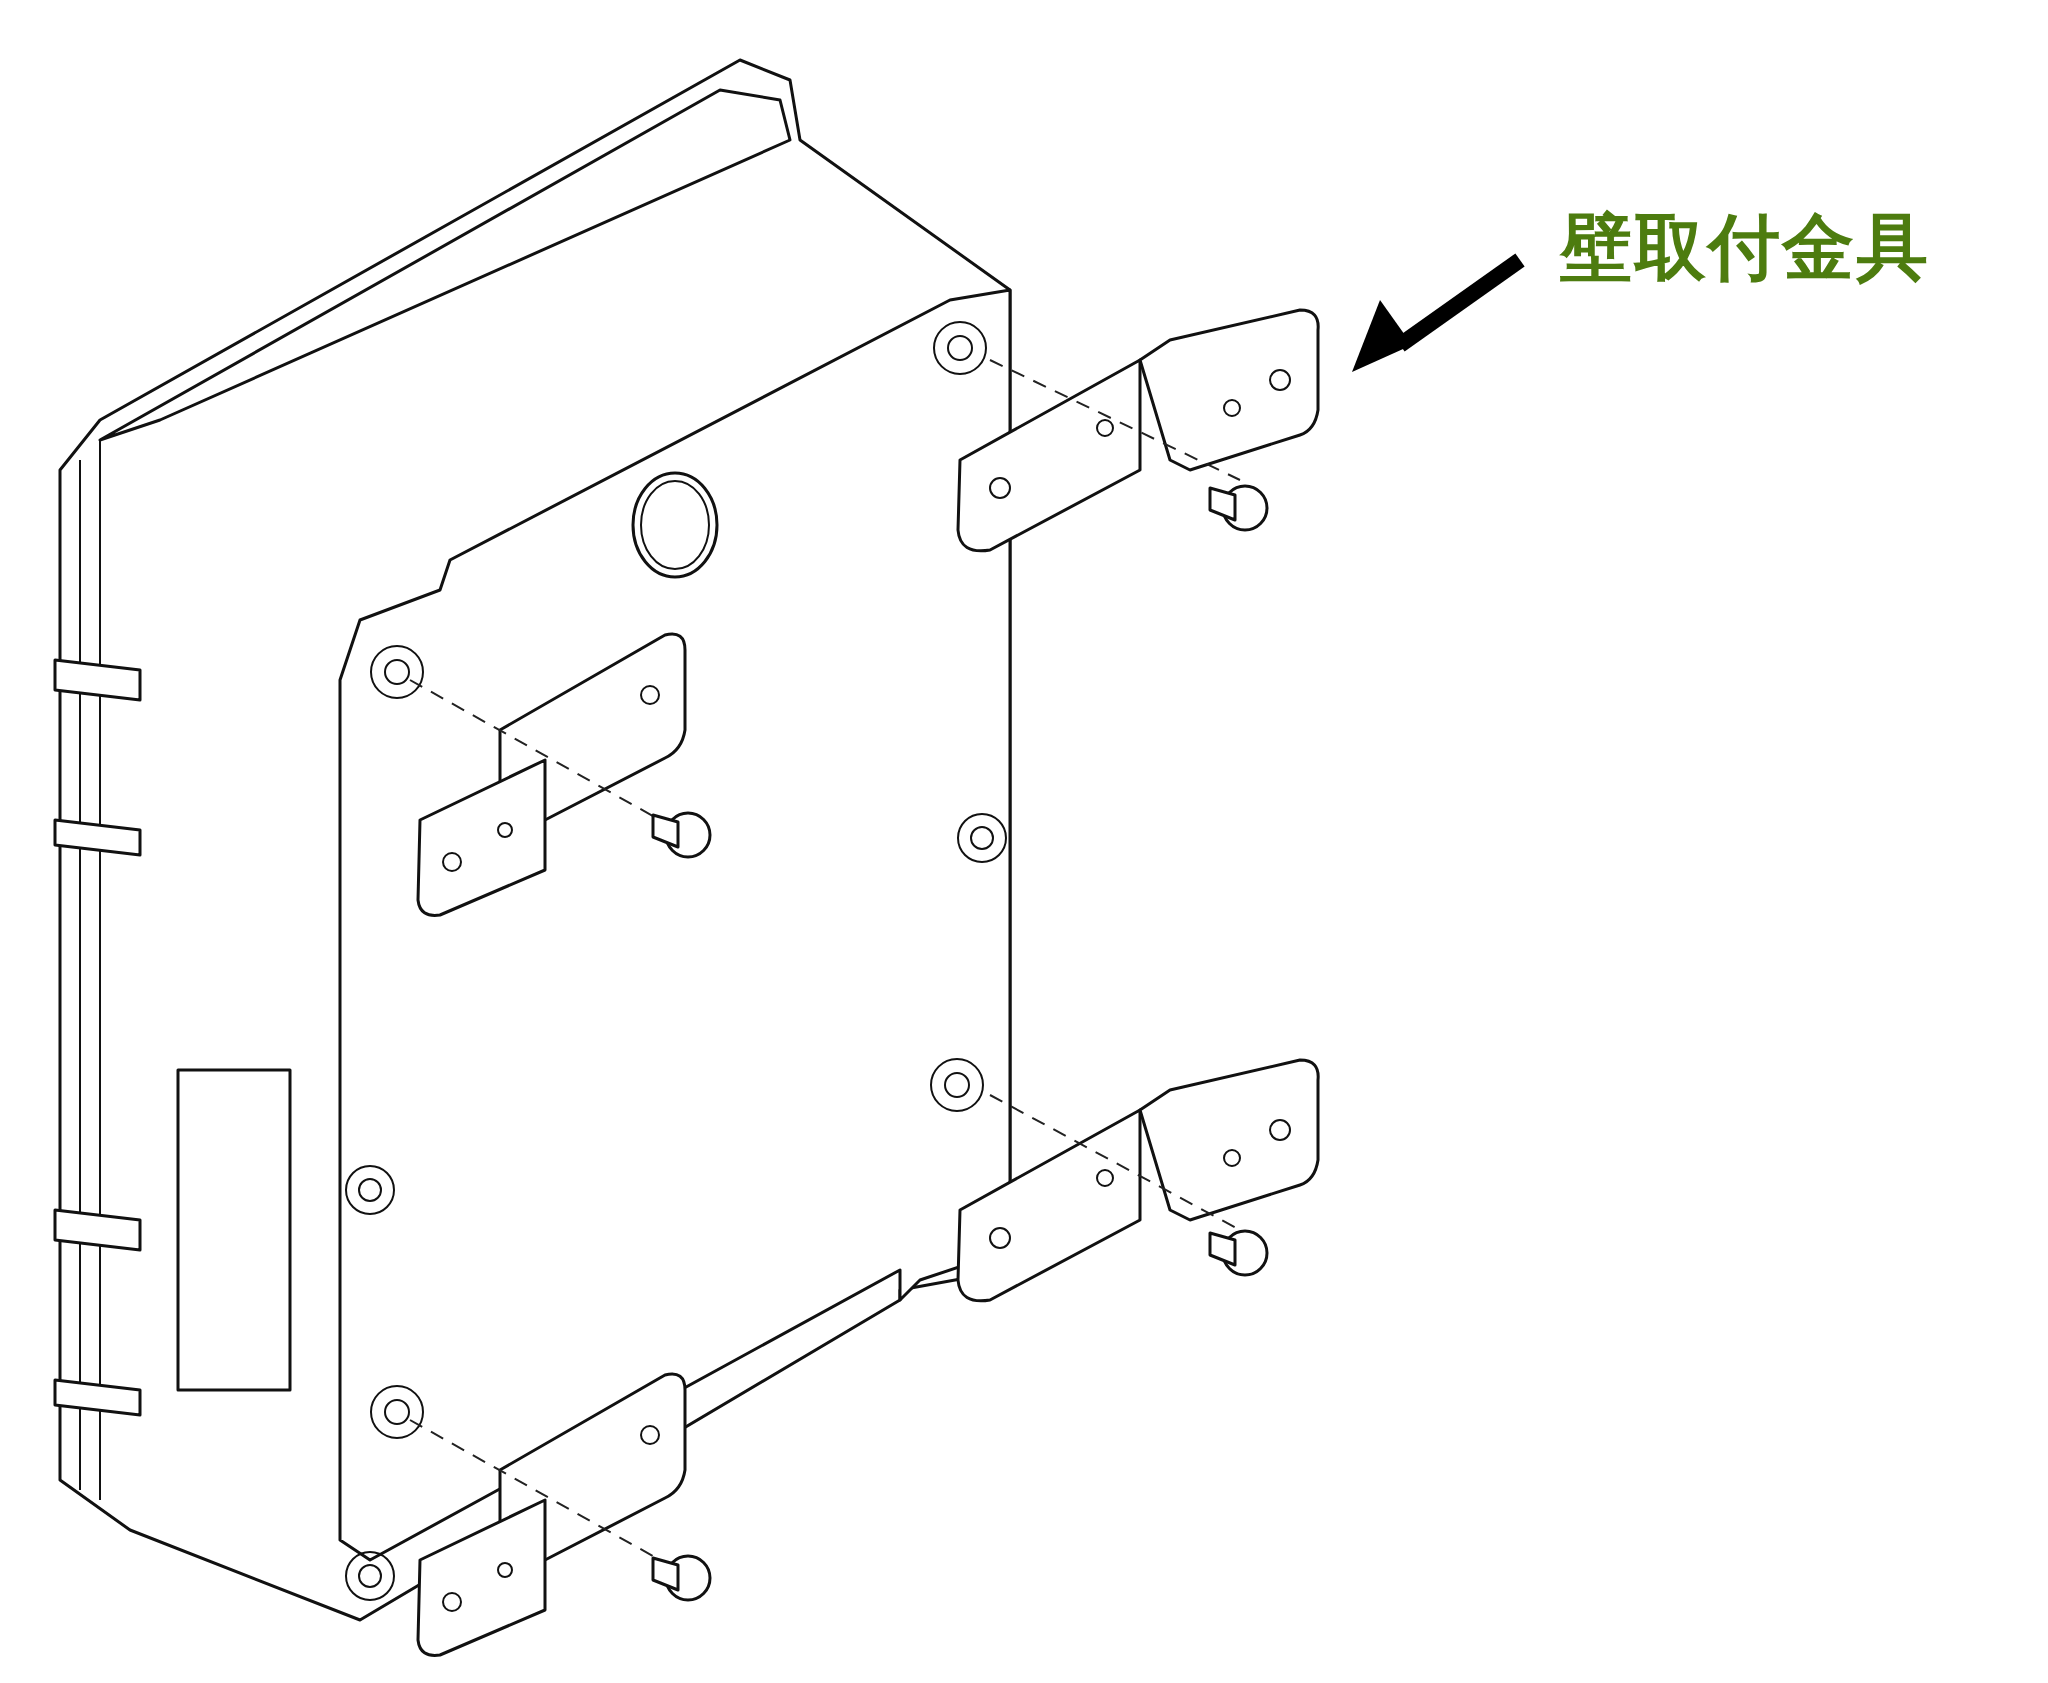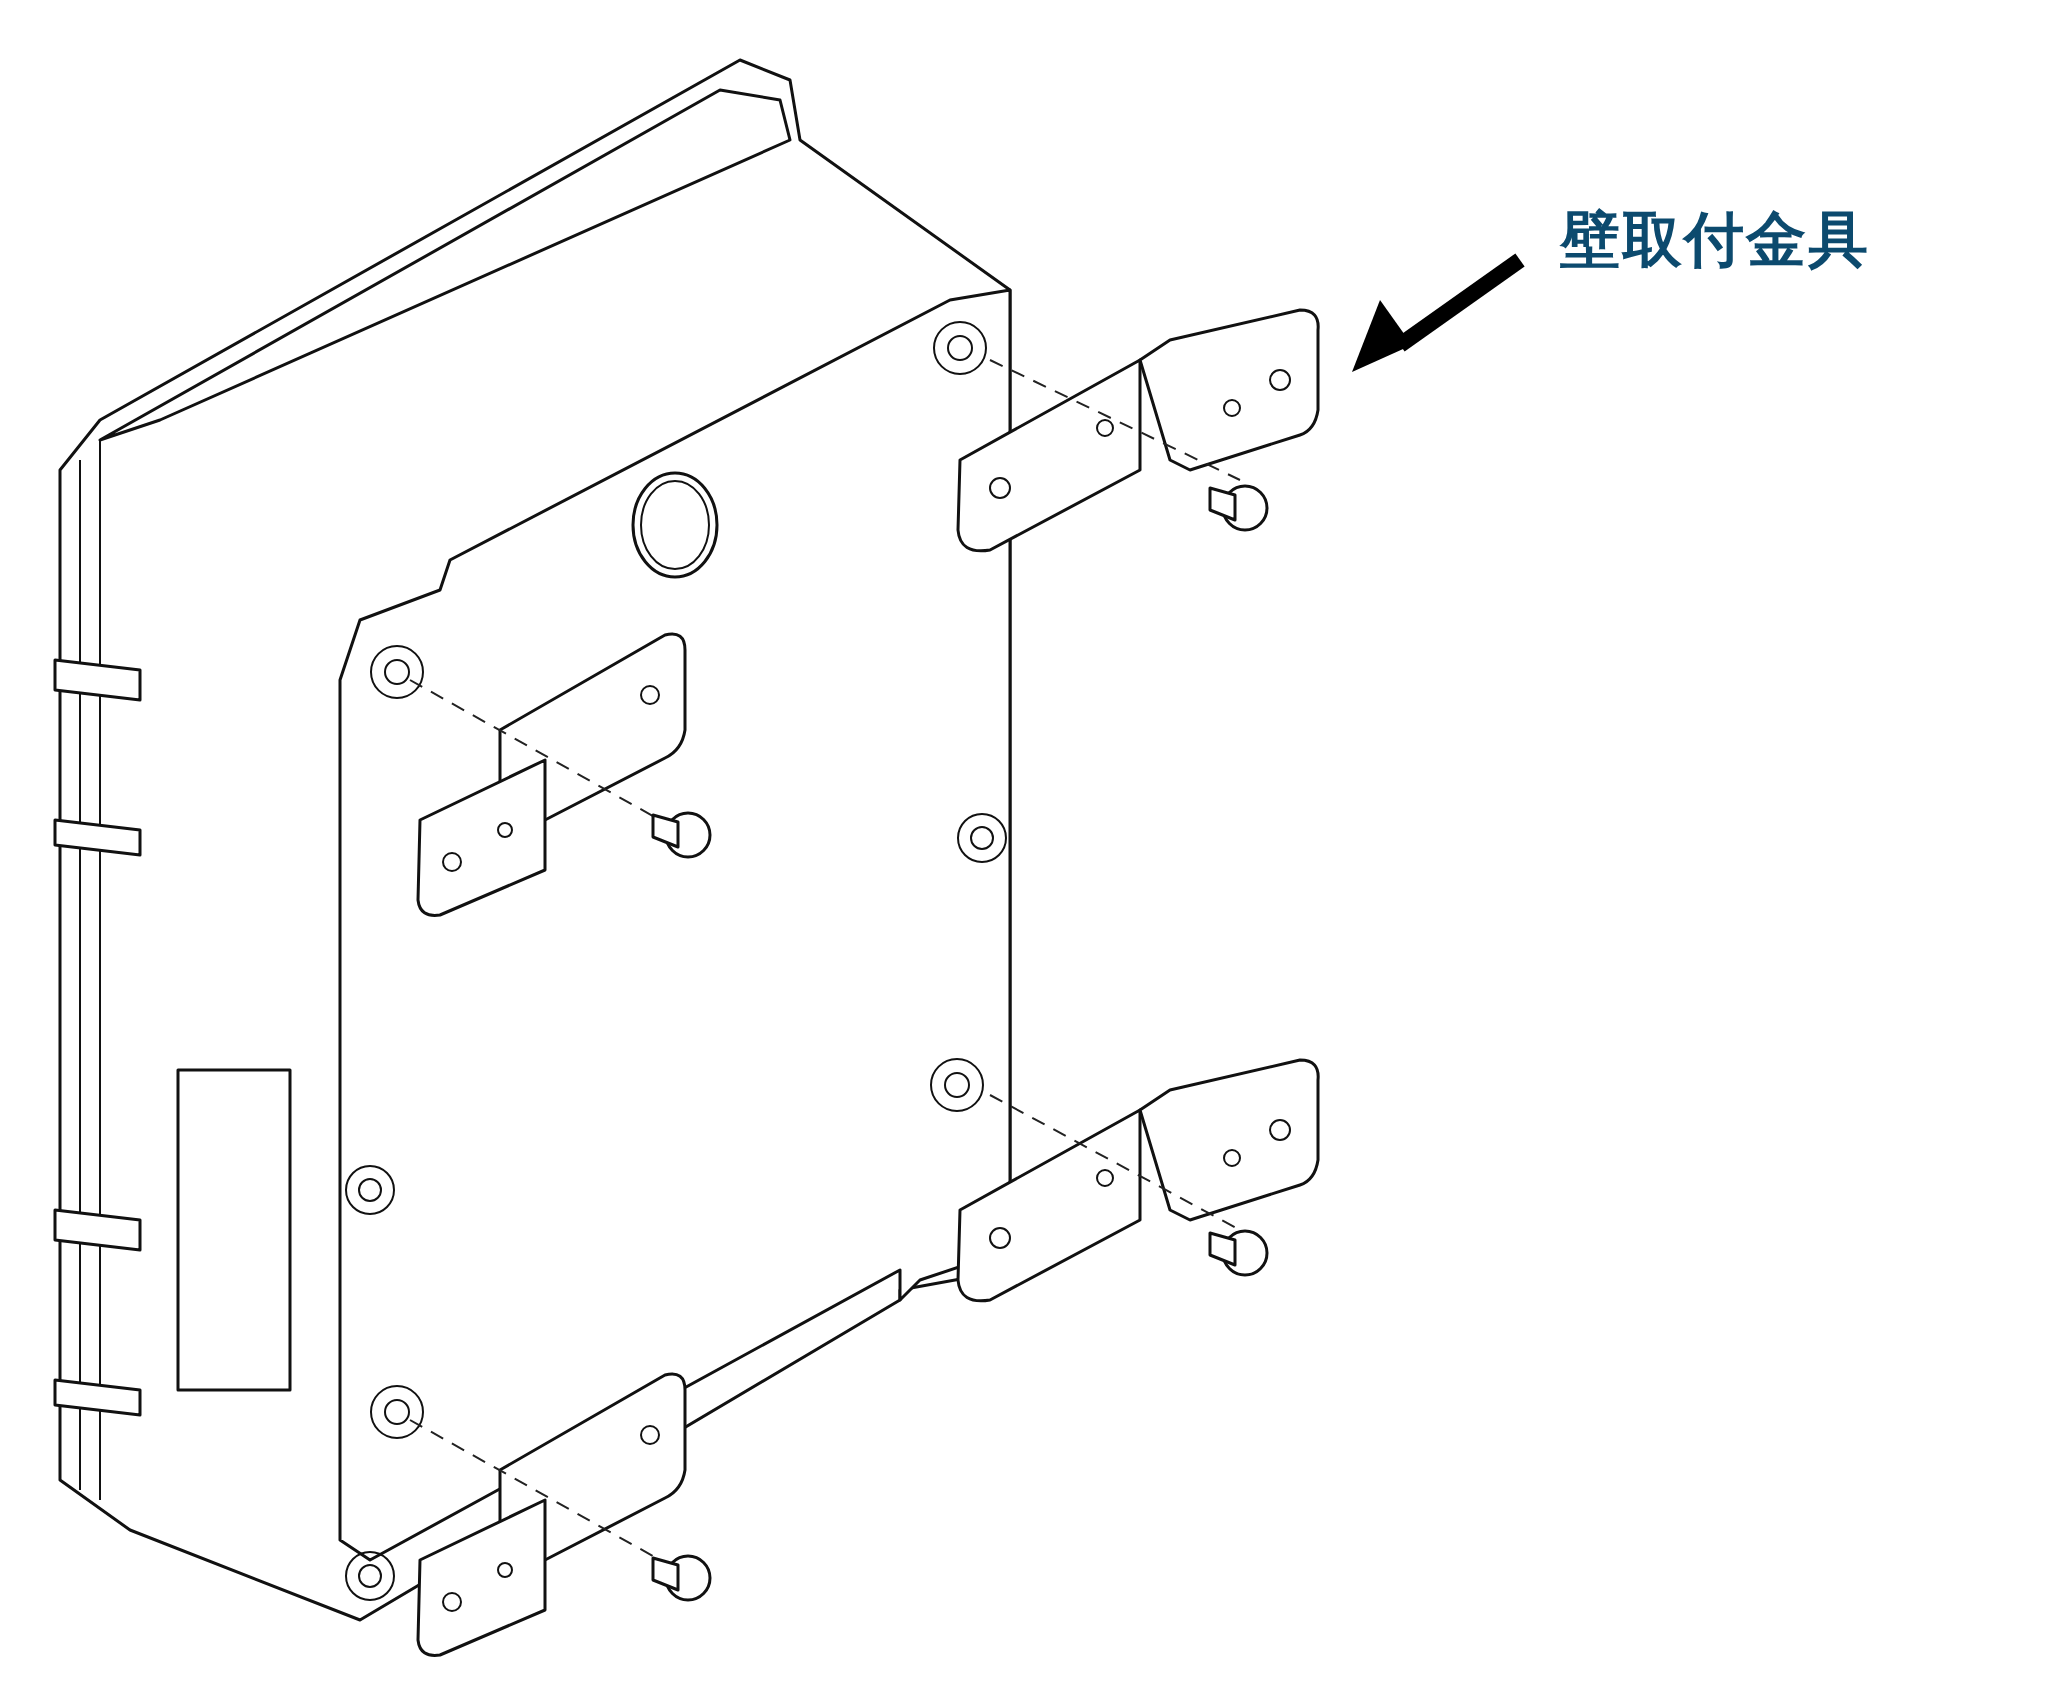--- a/index.html
+++ b/index.html
@@ -1,18 +1,18 @@
 <!DOCTYPE html>
 <html><head>
 <meta charset="utf-8">
 <style>
   html, body { margin:0; padding:0; background:#ffffff; }
   body { width:2048px; height:1683px; position:relative; overflow:hidden; font-family:"DejaVu Sans", sans-serif; }
   #drawing { position:absolute; left:0; top:0; width:2048px; height:1683px; }
-  .label { position:absolute; left:1560px; top:200px; font-size:60px; font-weight:bold; color:#0c4a6e; letter-spacing:2px; font-family:"DejaVu Sans", sans-serif; }
+  .label { position:absolute; left:1560px; top:200px; font-size:72px; font-weight:bold; color:#4d7c0f; letter-spacing:2px; font-family:"DejaVu Sans", sans-serif; }
   svg .ln { fill:#fff; stroke:#111; stroke-width:3; stroke-linejoin:round; }
   svg .thin { fill:none; stroke:#111; stroke-width:2; }
   svg .dash { fill:none; stroke:#222; stroke-width:2; stroke-dasharray:14 10; }
 </style>
 </head>
 <body>
 
 <div id="drawing">
 <svg width="2048" height="1683" viewBox="0 0 2048 1683" xmlns="http://www.w3.org/2000/svg">
 

